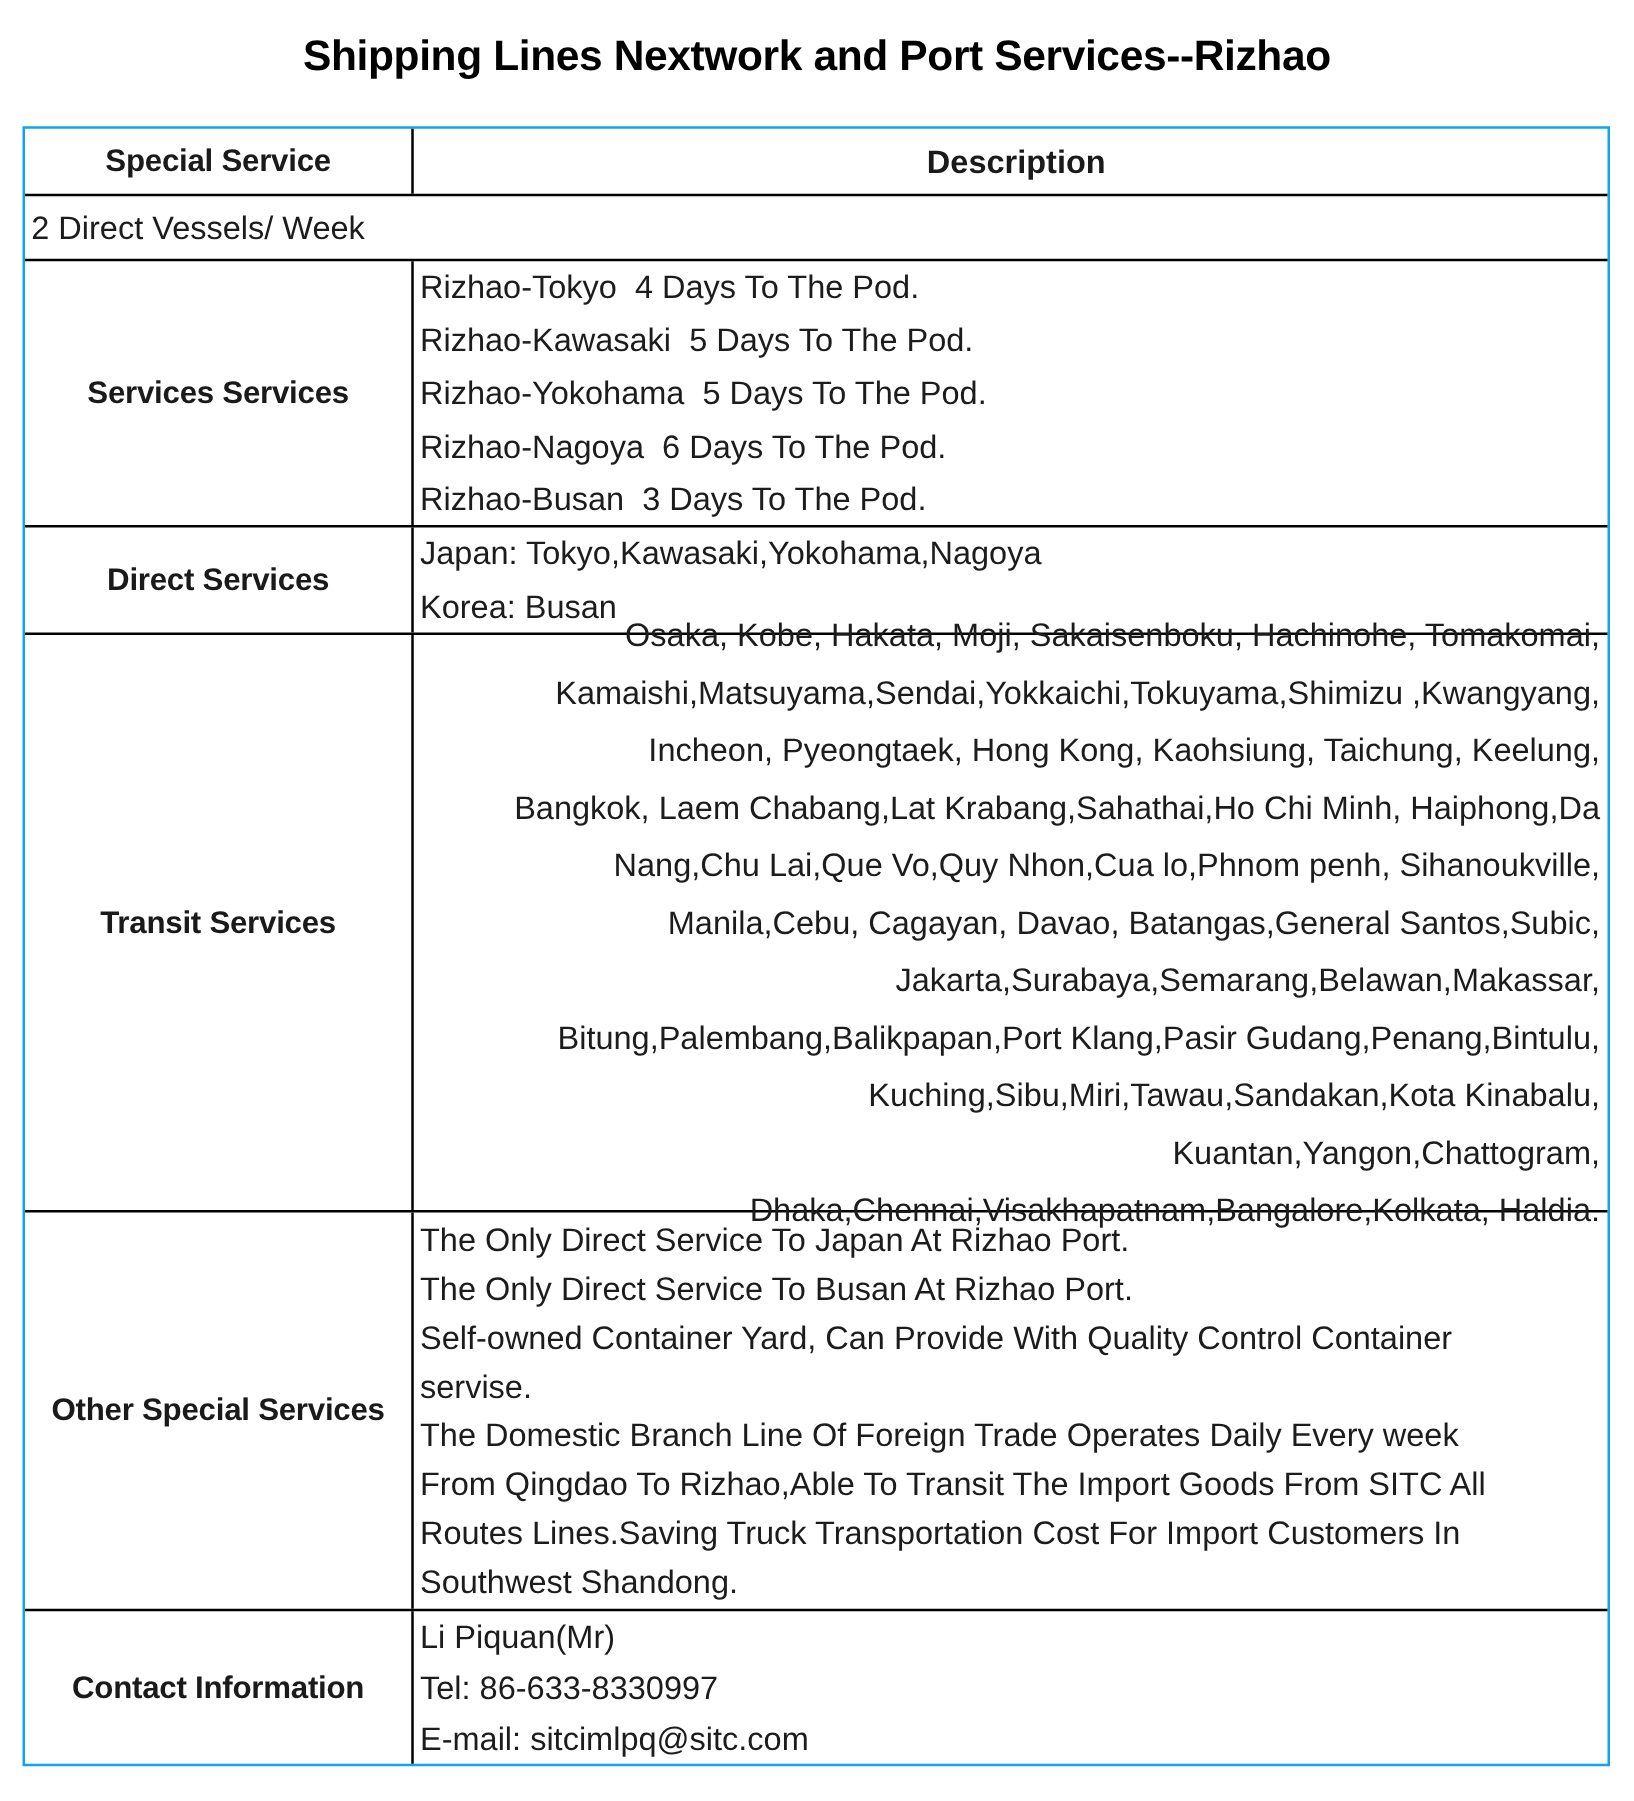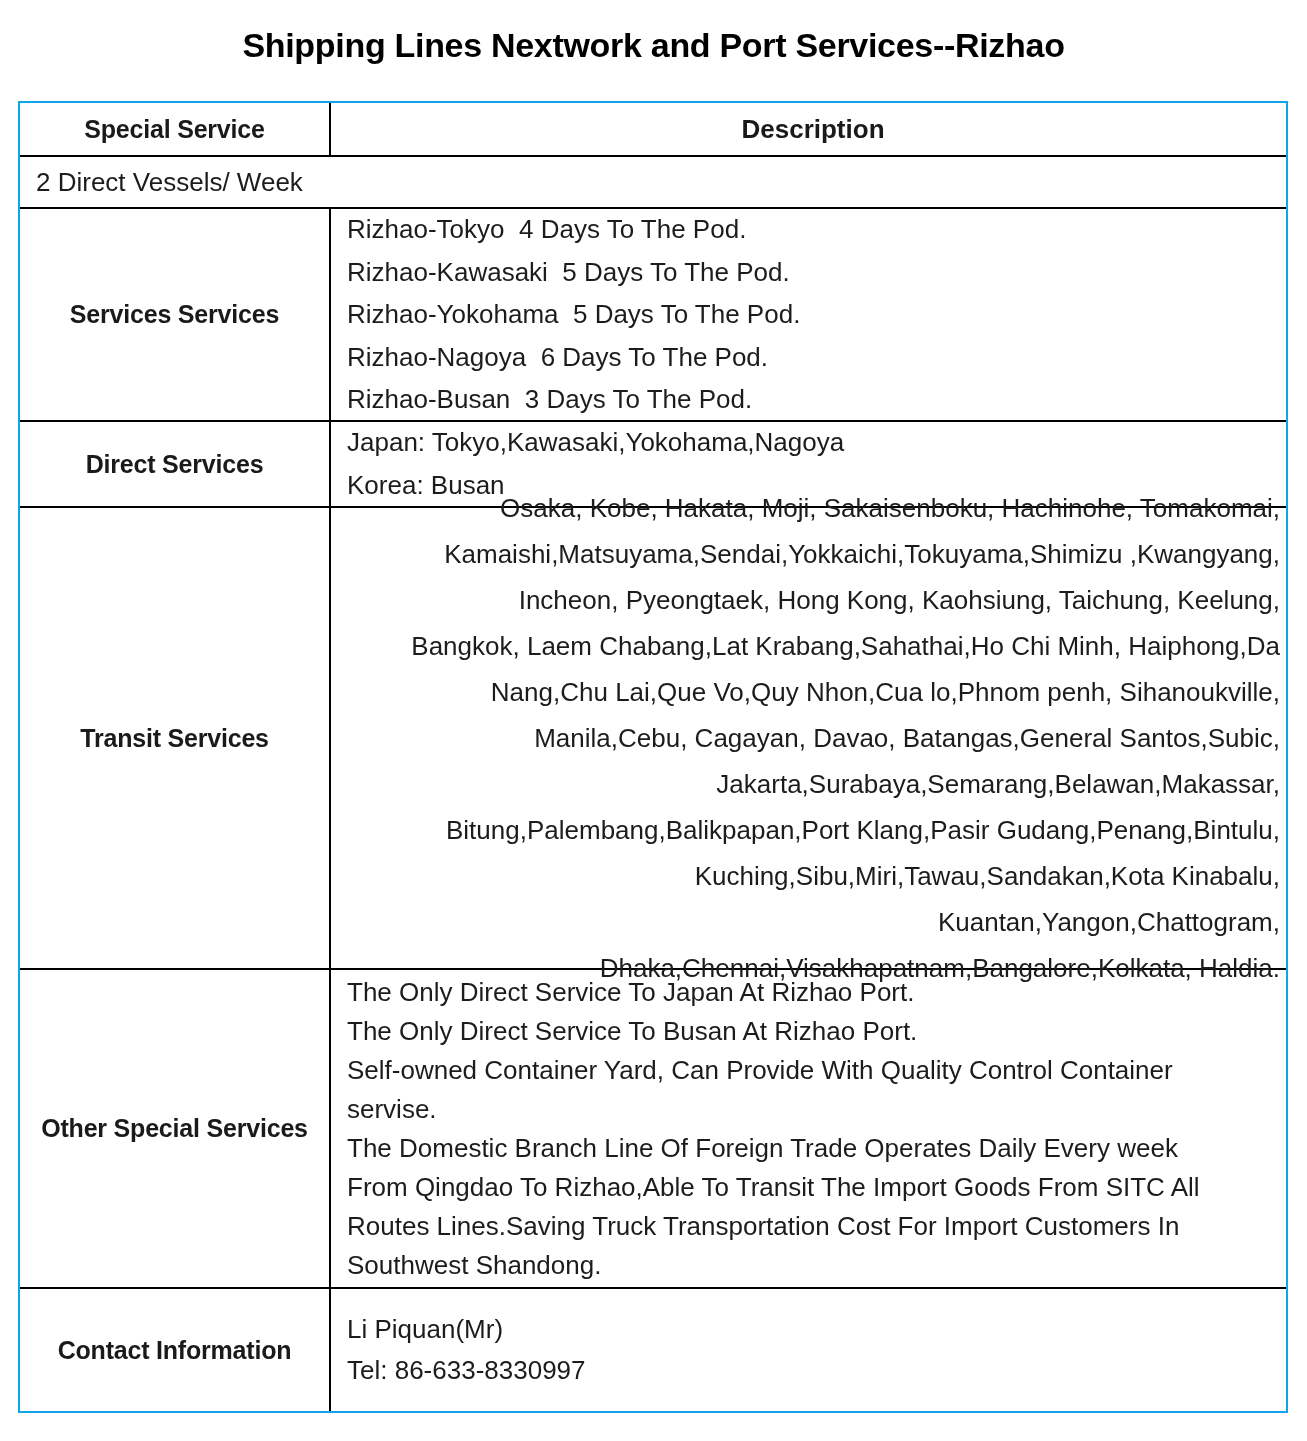--- a/index.html
+++ b/index.html
@@ -56,21 +56,21 @@
     letter-spacing: -0.2px;
     white-space: nowrap;
     color: #1a1a1a;
   }
   .desc-cell {
     flex: 1 1 auto;
     box-sizing: border-box;
     display: flex;
     flex-direction: column;
     justify-content: center;
-    padding-left: 16px;
+    padding-left: 5px;
     padding-right: 6px;
     font-size: 26px;
     color: #1c1c1c;
   }
   .desc-cell .para {
     white-space: pre-wrap;
   }
   
   .rh-header { height: 52px; }
   .rh-header .desc-cell {
@@ -166,16 +166,17 @@
 Routes Lines.Saving Truck Transportation Cost For Import Customers In
 Southwest Shandong.</div>
     </div>
   </div>
 
   <div class="row rh-contact">
     <div class="label-cell">Contact Information</div>
     <div class="desc-cell">
       <div class="para">Li Piquan(Mr)</div>
       <div class="para">Tel: 86-633-8330997</div>
+      <div class="para">E-mail: sitcimlpq@sitc.com</div>
     </div>
   </div>
 
 </div>
 
 </body></html>

